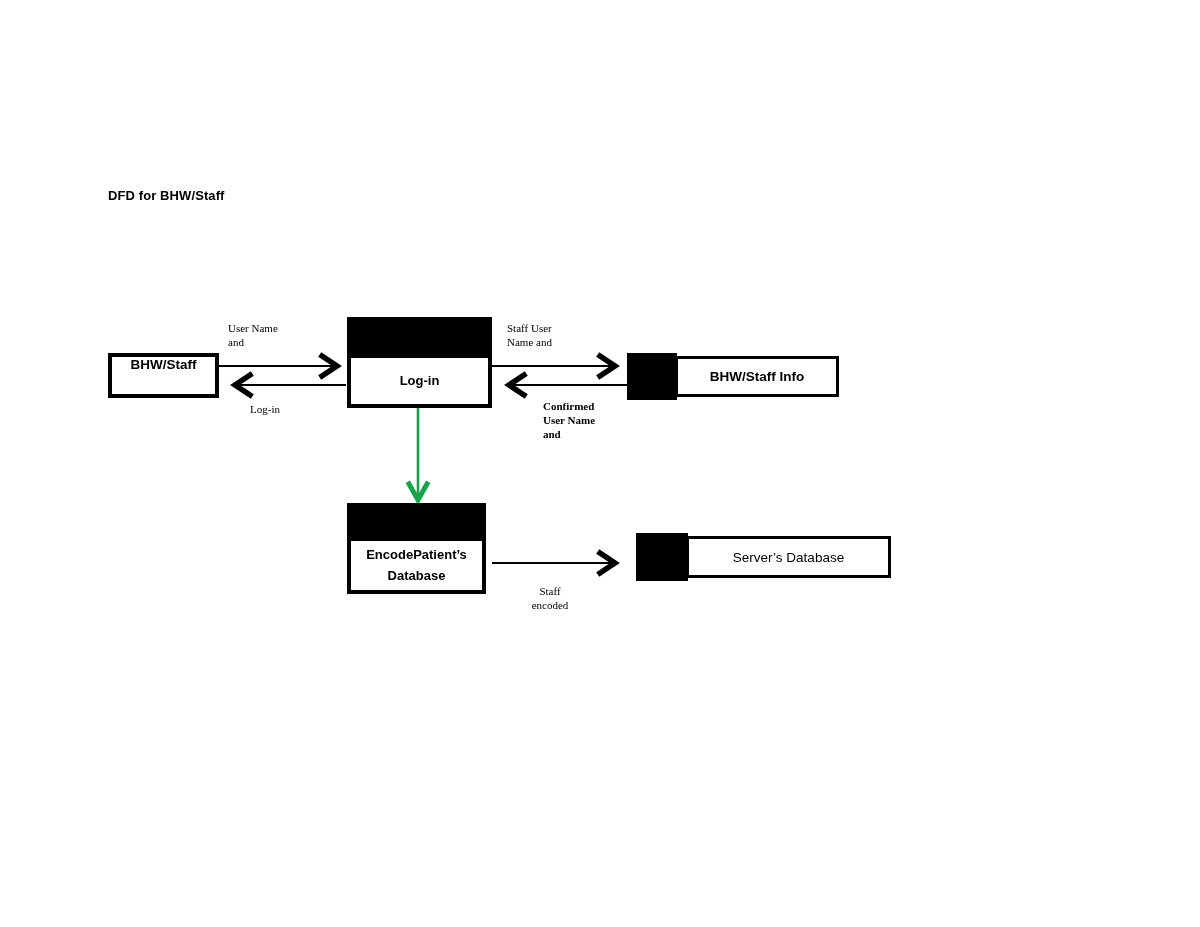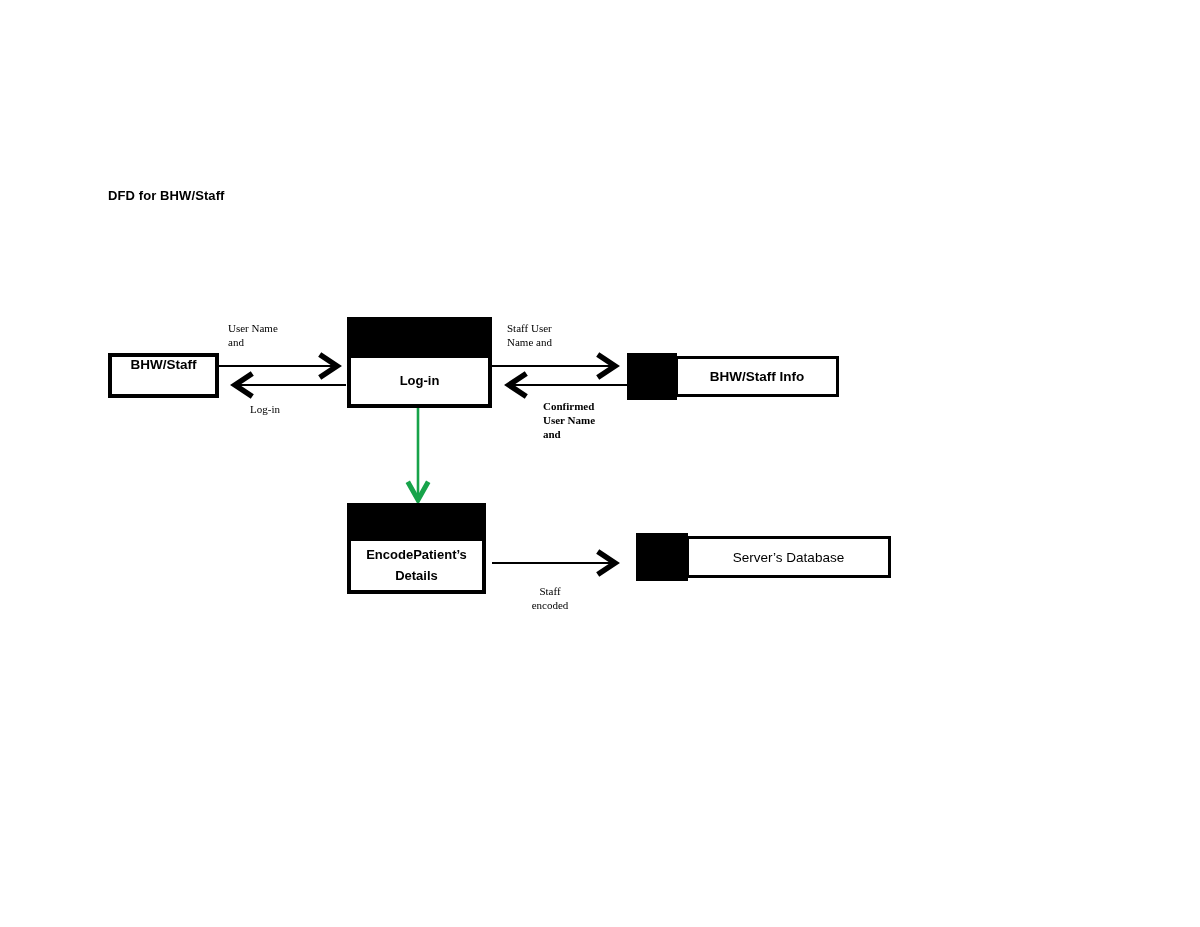--- a/index.html
+++ b/index.html
@@ -180,21 +180,21 @@
     <div class="store-block" style="width:50px; height:47px;"></div>
     <div class="store-body bold" style="left:48px; top:3px; width:164px; height:41px;">
       <span>BHW/Staff Info</span>
     </div>
   </div>
 
   <div class="abs process" style="left:347px; top:503px; width:139px; height:91px;">
     <div class="process-header" style="height:37px;"></div>
     <div class="process-body" style="top:34px; height:57px;">
       <span>EncodePatient’s</span>
-      <span>Details</span>
+      <span>Database</span>
     </div>
   </div>
 
   <div class="abs store" style="left:636px; top:533px; width:226px; height:48px;">
     <div class="store-block" style="width:52px; height:48px;"></div>
     <div class="store-body" style="left:50px; top:3px; width:205px; height:42px;">
       <span>Server’s Database</span>
     </div>
   </div>
 

